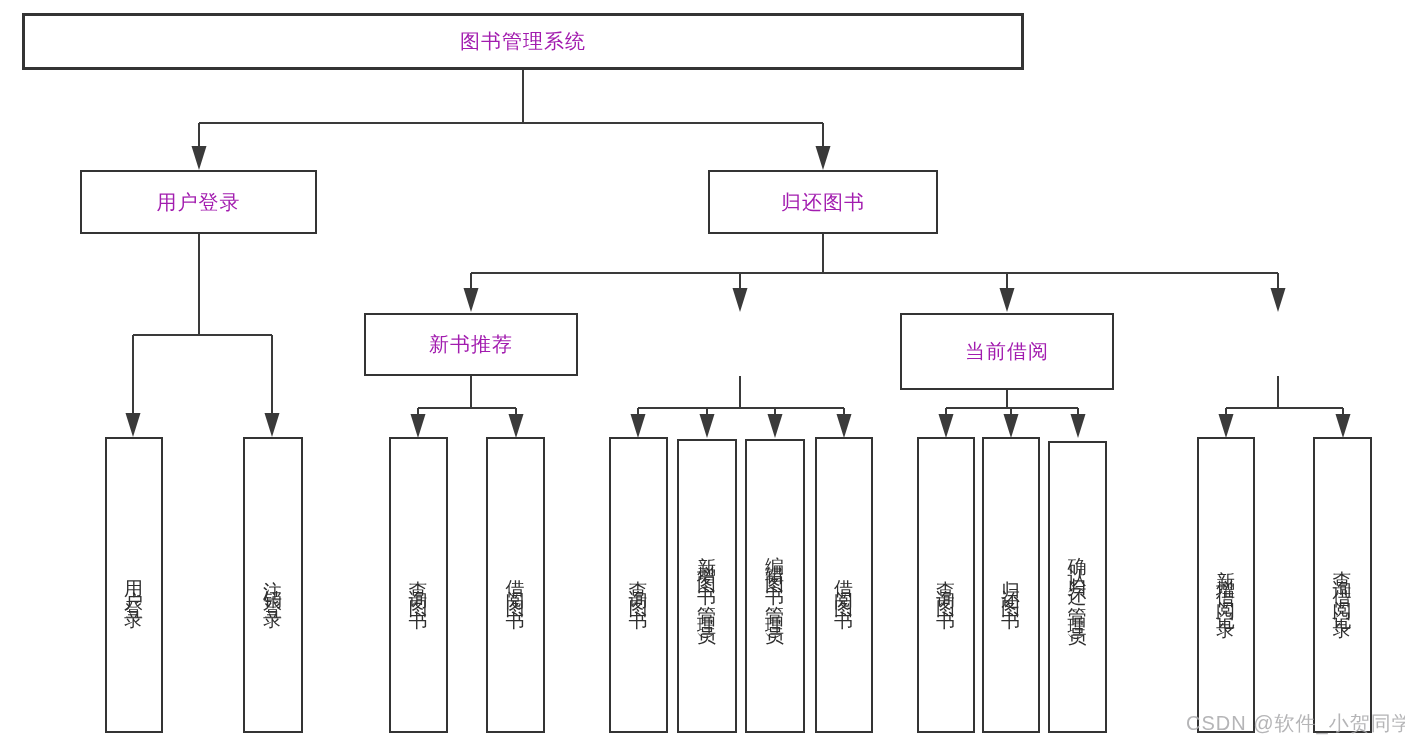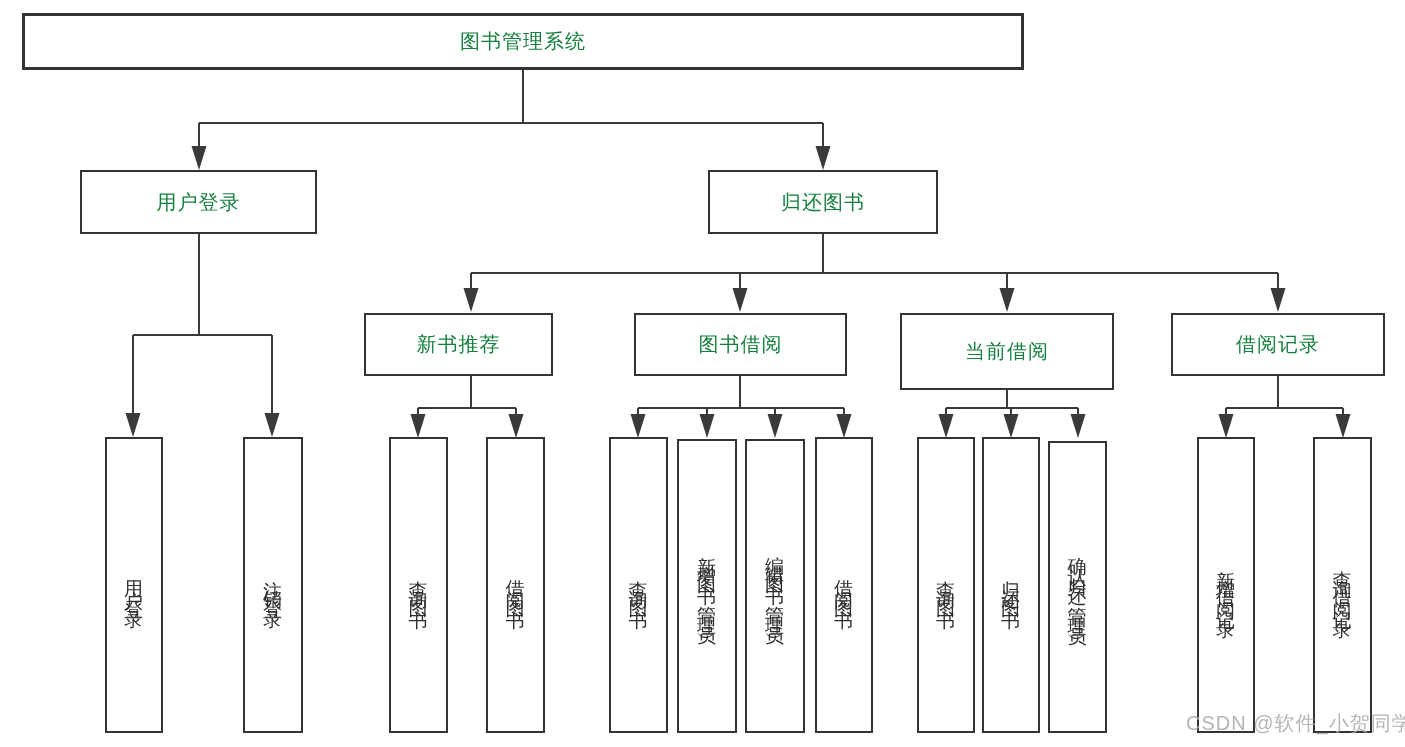--- a/index.html
+++ b/index.html
@@ -33,21 +33,21 @@
     display: flex;
     align-items: center;
     justify-content: center;
   }
   .node.root {
     border-width: 3px;
   }
   .node.hbox span {
     font-size: 20px;
     letter-spacing: 1px;
-    color: #15803d;
+    color: #a21caf;
     white-space: nowrap;
   }
   .node.vbox span {
     writing-mode: vertical-rl;
     font-size: 19px;
     letter-spacing: 10px;
     color: #2f2f2f;
     line-height: 1;
   }
   .watermark {
@@ -113,31 +113,25 @@
     <span>图书管理系统</span>
   </div>
 
   <div class="node hbox" style="left:80px; top:170px; width:237px; height:64px">
     <span>用户登录</span>
   </div>
   <div class="node hbox" style="left:708px; top:170px; width:230px; height:64px">
     <span>归还图书</span>
   </div>
 
-  <div class="node hbox" style="left:364px; top:313px; width:189px; height:63px">
+  <div class="node hbox" style="left:364px; top:313px; width:214px; height:63px">
     <span>新书推荐</span>
-  </div>
-  <div class="node hbox" style="left:634px; top:313px; width:213px; height:63px">
-    <span>图书借阅</span>
   </div>
   <div class="node hbox" style="left:900px; top:313px; width:214px; height:77px">
     <span>当前借阅</span>
-  </div>
-  <div class="node hbox" style="left:1171px; top:313px; width:214px; height:63px">
-    <span>借阅记录</span>
   </div>
 
   <div class="node vbox" style="left:105px; top:437px; width:58px; height:296px">
     <span>用户登录</span>
   </div>
   <div class="node vbox" style="left:243px; top:437px; width:60px; height:296px">
     <span>注销登录</span>
   </div>
 
   <div class="node vbox" style="left:389px; top:437px; width:59px; height:296px">

